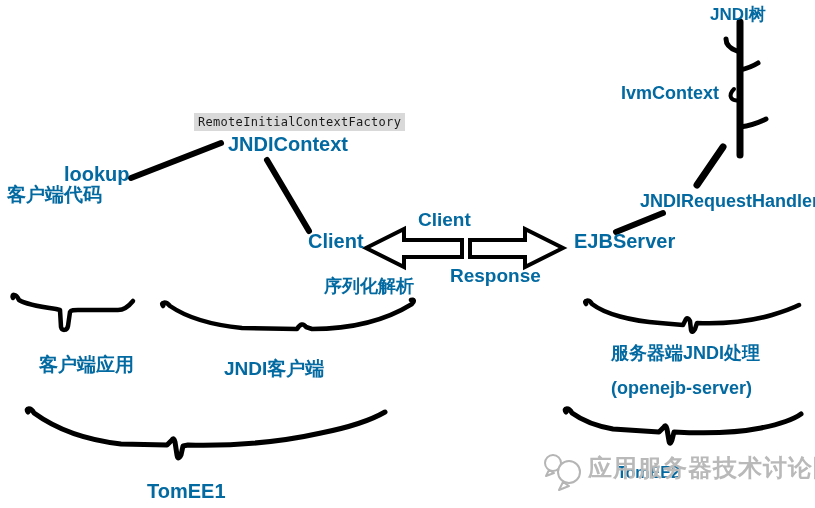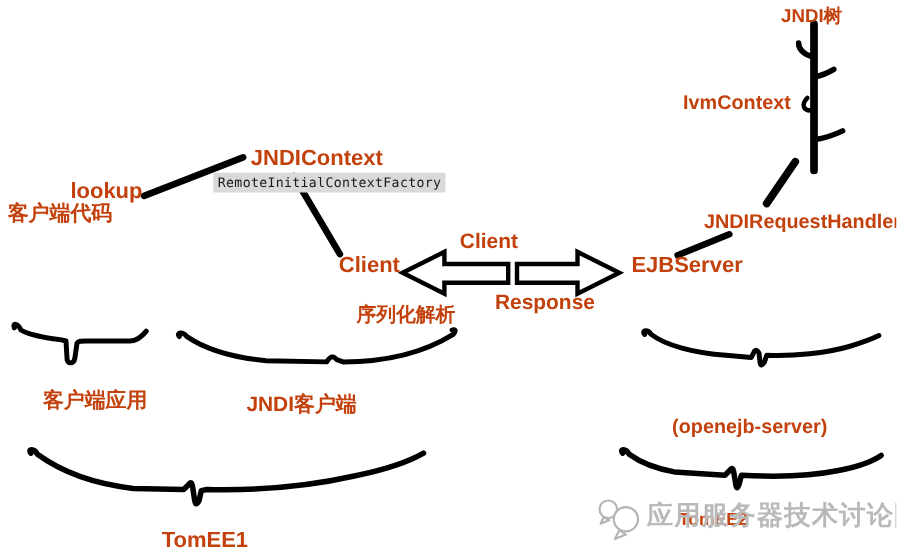--- a/index.html
+++ b/index.html
@@ -9,36 +9,35 @@
     background:#ffffff;
     font-family:"Liberation Sans", sans-serif;
     color:#000;
     overflow:hidden;
   }
   .lbl{
     position:absolute;
     font-weight:bold;
     line-height:1.05;
     white-space:nowrap;
-    color:#c2410c;
+    color:#0369a1;
   }
   .svg-layer{position:absolute;left:0;top:0;}
   .ink{stroke:#000;fill:none;stroke-linecap:round;stroke-linejoin:round;}
   .arrow{fill:#ffffff;stroke:#000;stroke-width:4;stroke-linejoin:miter;}
   .code-chip{
     position:absolute;
     font-family:"DejaVu Sans Mono","Liberation Mono",monospace;
     font-weight:normal;
     font-size:12px;
     letter-spacing:0.3px;
     background:#d9d9d9;
     color:#1a1a1a;
     padding:2px 4px;
     white-space:nowrap;
-    margin-top:44px;
   }
   .watermark-text{
     position:absolute;
     font-weight:bold;
     font-size:24px;
     letter-spacing:1px;
     color:#b9b9b9;
     white-space:nowrap;
   }
   .wm{stroke:#b5b5b5;fill:#ffffff;stroke-width:2;stroke-linecap:round;stroke-linejoin:round;}
@@ -110,20 +109,21 @@
 
   <div class="lbl" style="left:574px;top:231px;font-size:20px;">EJBServer</div>
 
   <div class="lbl" style="left:324px;top:277px;font-size:18px;">序列化解析</div>
 
   <div class="lbl" style="left:39px;top:355px;font-size:19px;">客户端应用</div>
 
   <div class="lbl" style="left:224px;top:359px;font-size:19px;">JNDI客户端</div>
 
 
+  <div class="lbl" style="left:611px;top:344px;font-size:18px;">服务器端JNDI处理</div>
 
   <div class="lbl" style="left:611px;top:379px;font-size:18px;">(openejb-server)</div>
 
   <div class="lbl" style="left:147px;top:481px;font-size:20px;">TomEE1</div>
 
   <div class="lbl" style="left:617px;top:465px;font-size:16px;">TomEE2</div>
 
   <div class="watermark-text" style="left:588px;top:452px;">应用服务器技术讨论圈</div>
 
 </div>

